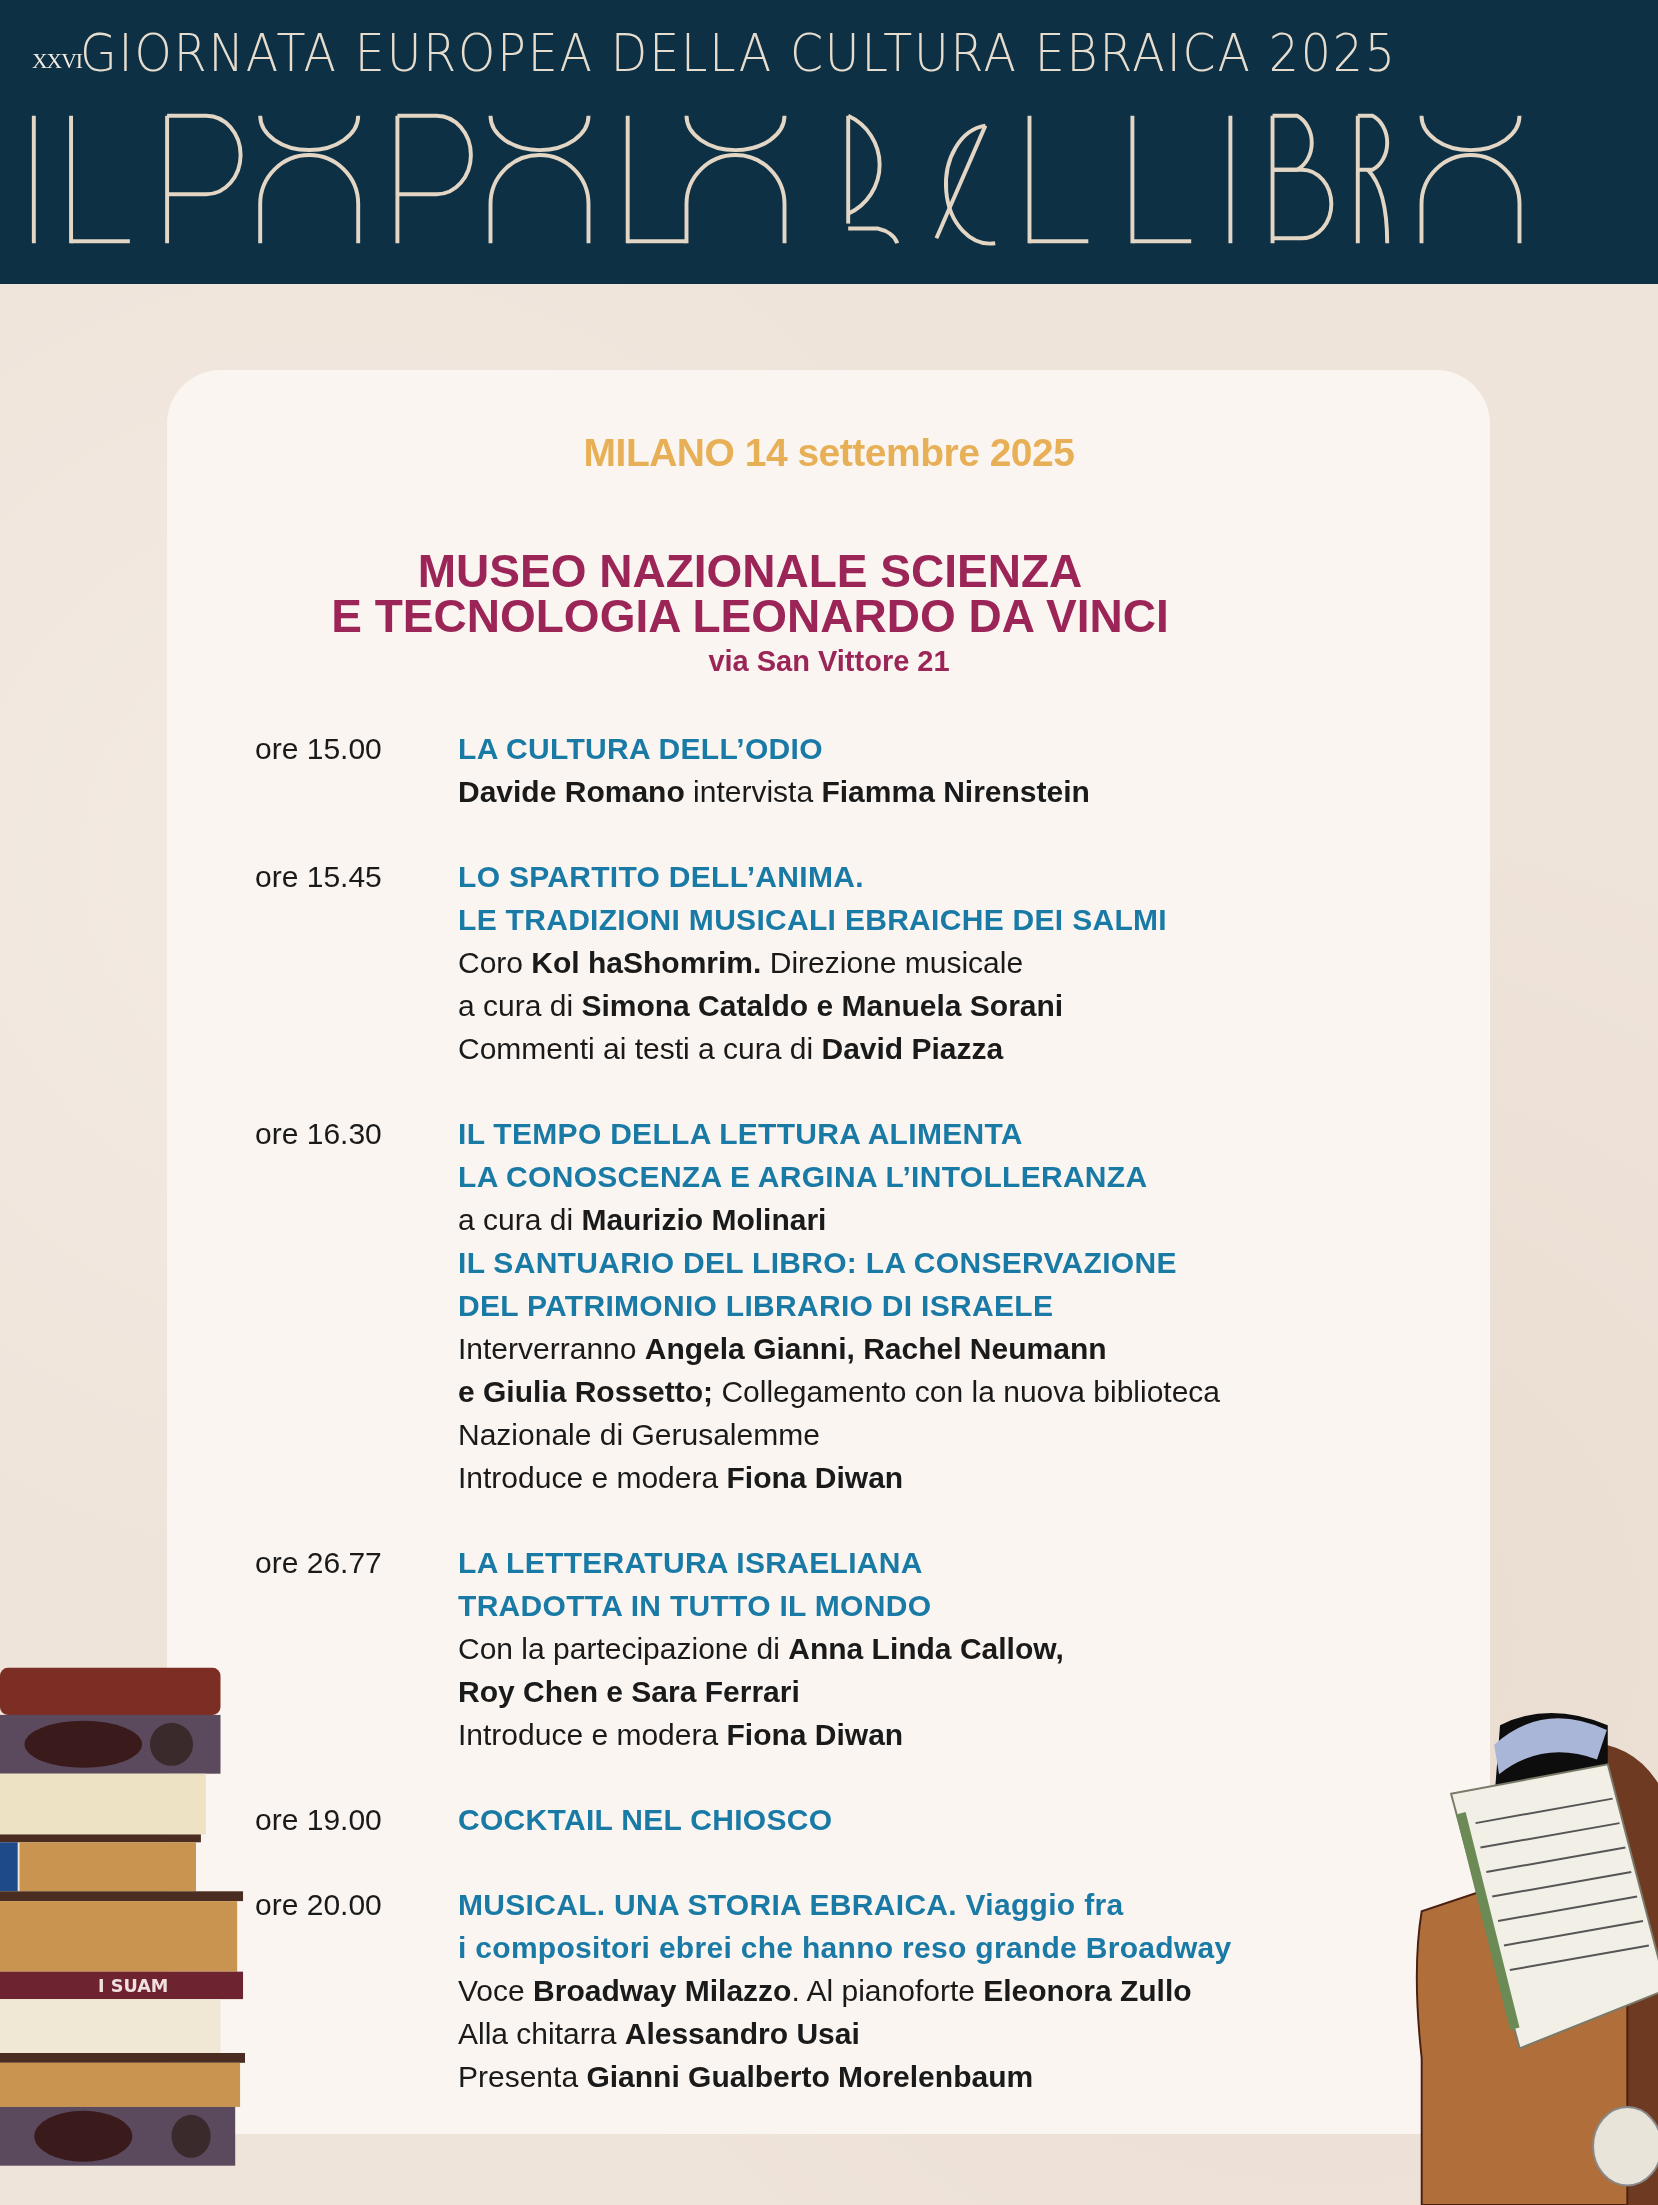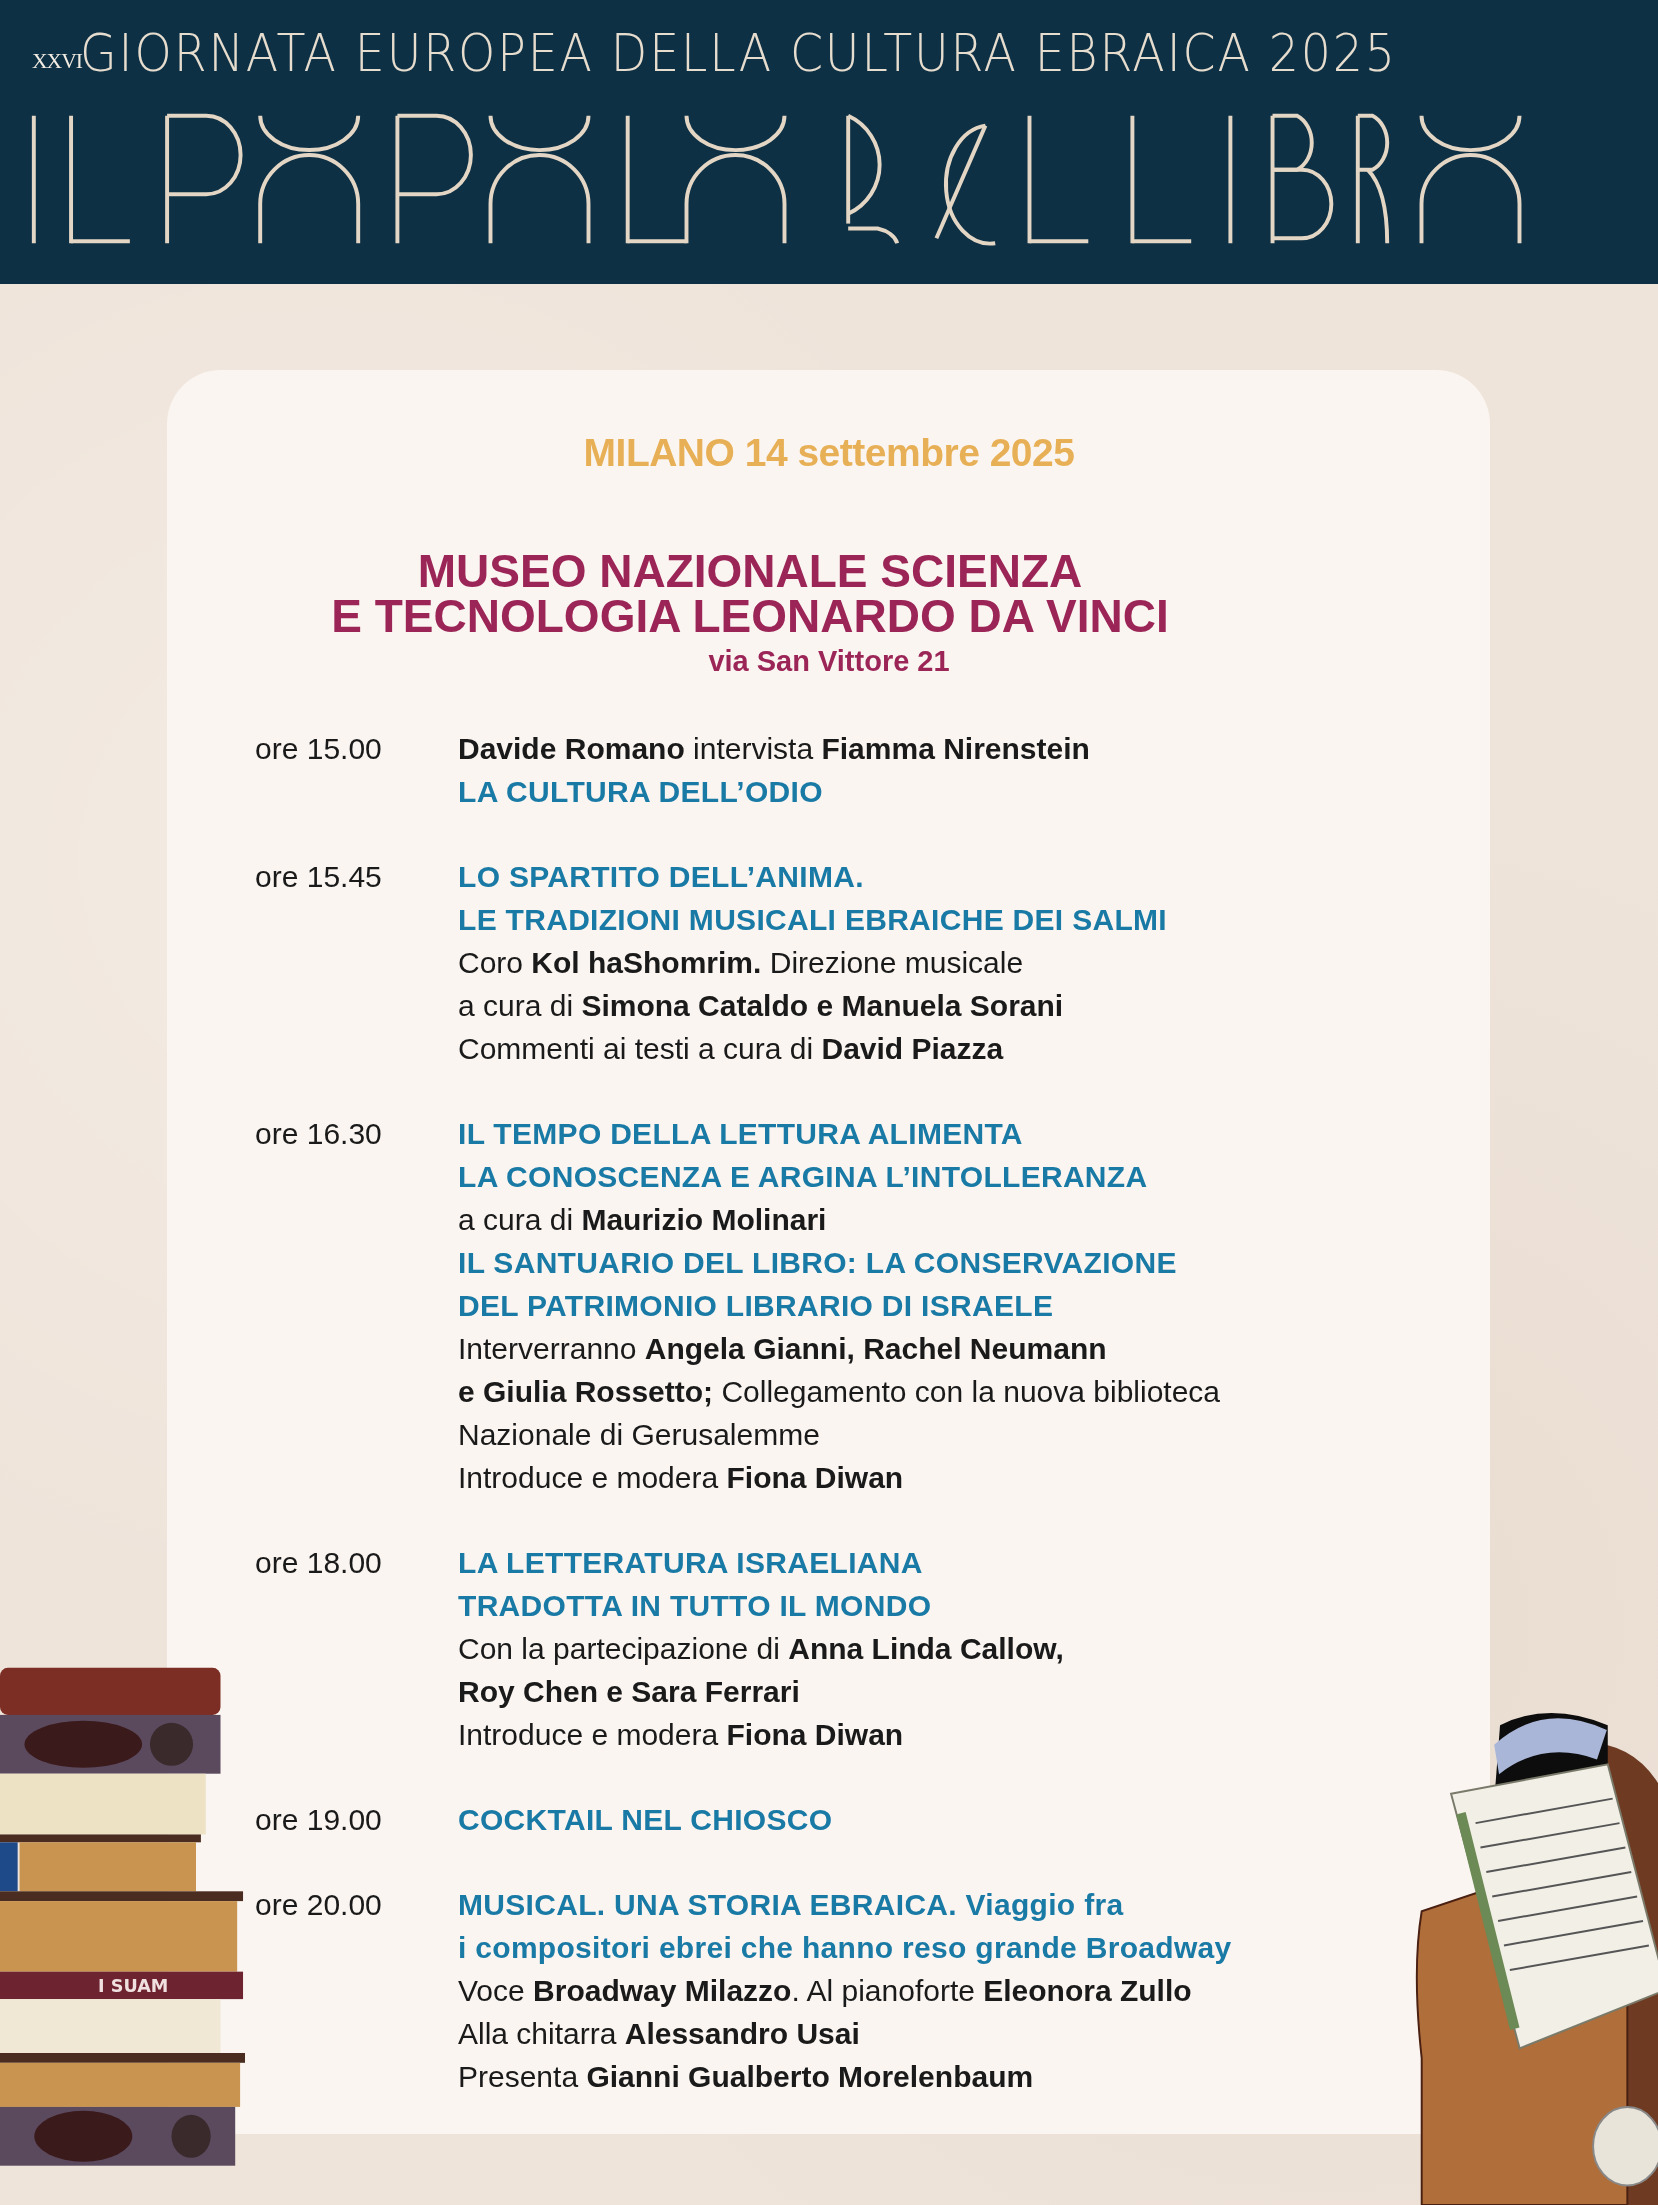--- a/index.html
+++ b/index.html
@@ -128,22 +128,22 @@
 <div class="venue">
   <div>MUSEO NAZIONALE SCIENZA</div>
   <div>E TECNOLOGIA LEONARDO DA VINCI</div>
 </div>
 <div class="address">via San Vittore 21</div>
 
 <div class="schedule" id="schedule">
     <div class="event">
       <div class="time">ore 15.00</div>
       <div class="lines">
+        <div class="line"><span class="title">LA CULTURA DELL’ODIO</span></div>
         <div class="line"><span class="b">Davide Romano</span><span> intervista </span><span class="b">Fiamma Nirenstein</span></div>
-        <div class="line"><span class="title">LA CULTURA DELL’ODIO</span></div>
       </div>
     </div>
     <div class="event">
       <div class="time">ore 15.45</div>
       <div class="lines">
         <div class="line"><span class="title">LO SPARTITO DELL’ANIMA.</span></div>
         <div class="line"><span class="title">LE TRADIZIONI MUSICALI EBRAICHE DEI SALMI</span></div>
         <div class="line"><span>Coro </span><span class="b">Kol haShomrim.</span><span> Direzione musicale</span></div>
         <div class="line"><span>a cura di </span><span class="b">Simona Cataldo e Manuela Sorani</span></div>
         <div class="line"><span>Commenti ai testi a cura di </span><span class="b">David Piazza</span></div>
@@ -157,21 +157,21 @@
         <div class="line"><span>a cura di </span><span class="b">Maurizio Molinari</span></div>
         <div class="line"><span class="title">IL SANTUARIO DEL LIBRO: LA CONSERVAZIONE</span></div>
         <div class="line"><span class="title">DEL PATRIMONIO LIBRARIO DI ISRAELE</span></div>
         <div class="line"><span>Interverranno </span><span class="b">Angela Gianni, Rachel Neumann</span></div>
         <div class="line"><span class="b">e Giulia Rossetto;</span><span> Collegamento con la nuova biblioteca</span></div>
         <div class="line"><span>Nazionale di Gerusalemme</span></div>
         <div class="line"><span>Introduce e modera </span><span class="b">Fiona Diwan</span></div>
       </div>
     </div>
     <div class="event">
-      <div class="time">ore 18.00</div>
+      <div class="time">ore 26.77</div>
       <div class="lines">
         <div class="line"><span class="title">LA LETTERATURA ISRAELIANA</span></div>
         <div class="line"><span class="title">TRADOTTA IN TUTTO IL MONDO</span></div>
         <div class="line"><span>Con la partecipazione di </span><span class="b">Anna Linda Callow,</span></div>
         <div class="line"><span class="b">Roy Chen e Sara Ferrari</span></div>
         <div class="line"><span>Introduce e modera </span><span class="b">Fiona Diwan</span></div>
       </div>
     </div>
     <div class="event">
       <div class="time">ore 19.00</div>

